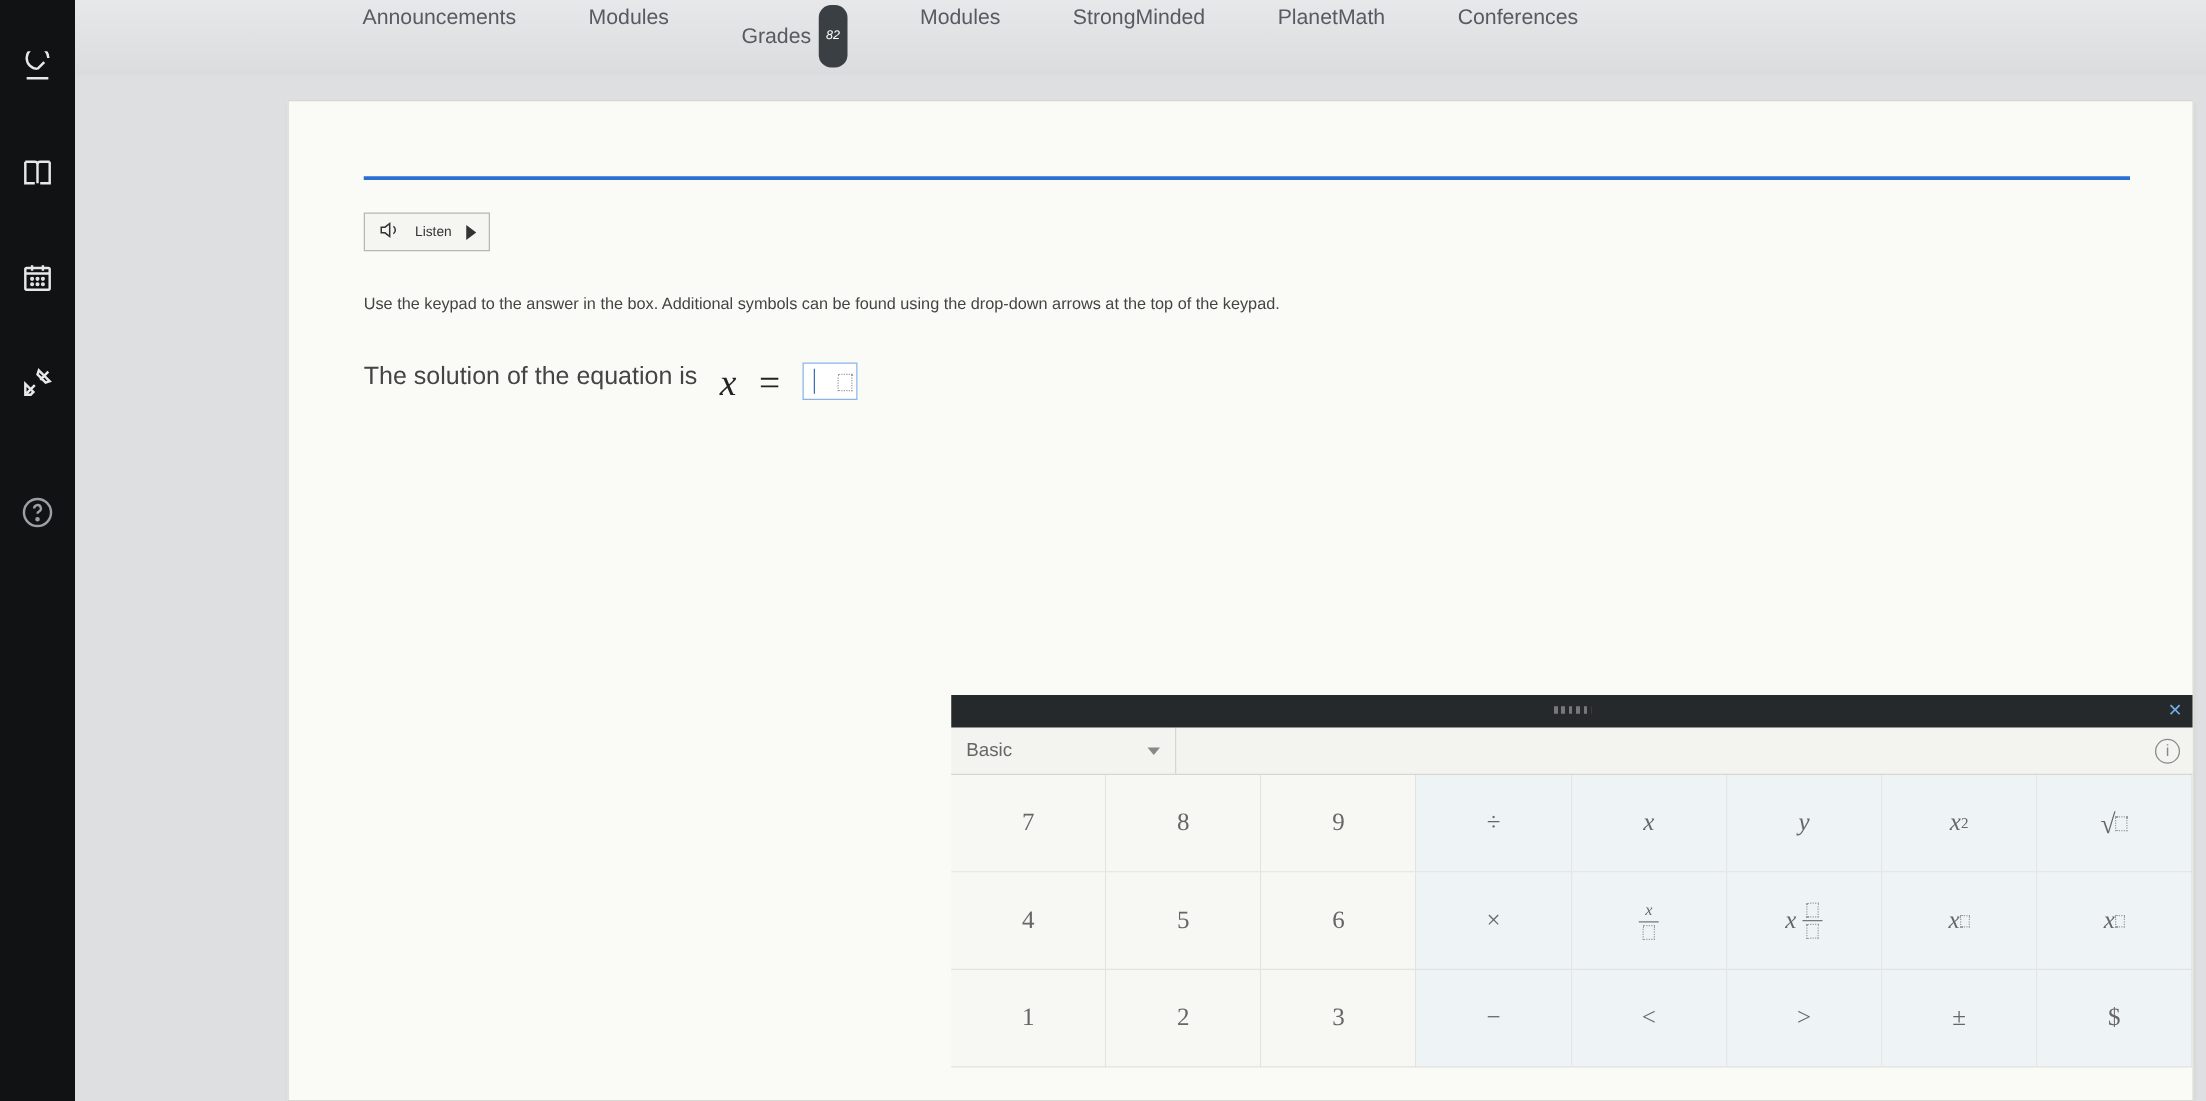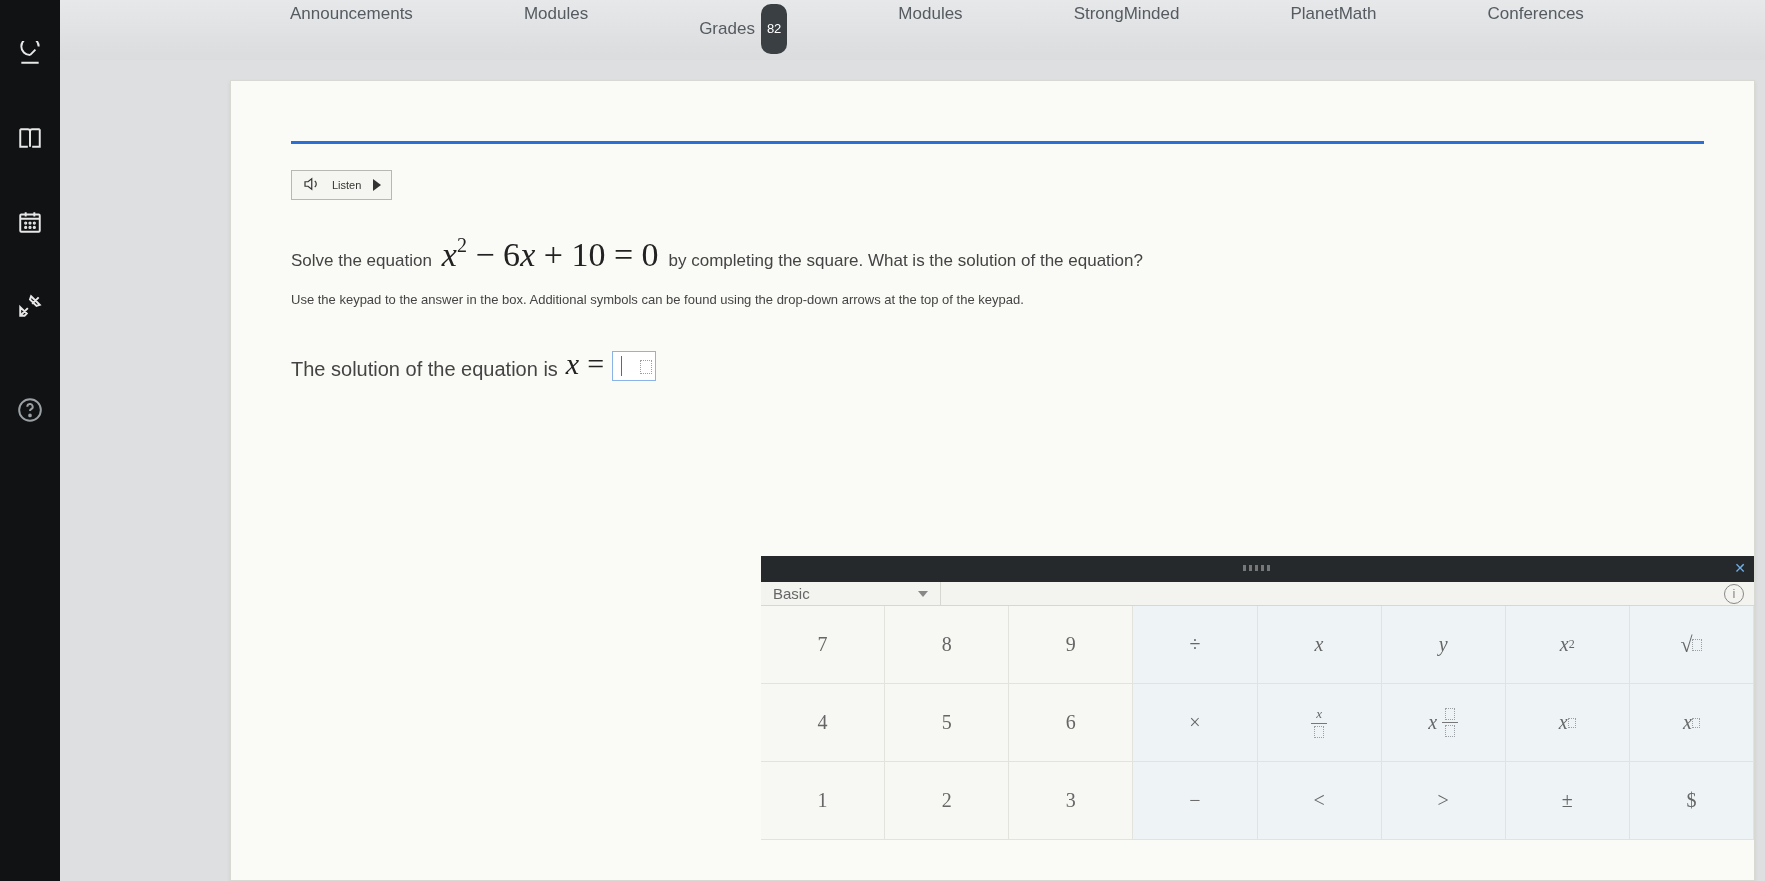--- a/index.html
+++ b/index.html
@@ -17,28 +17,28 @@
   .left-rail .rail-item { width: 28px; height: 28px; display:flex; align-items:center; justify-content:center; }
   .left-rail svg { width: 26px; height: 26px; stroke: #e8e8e8; fill: none; stroke-width: 1.8; }
   .rail-help { margin-top: 20px; }
   .rail-help svg { stroke: #9aa0a4; }
 
   
   .main-area { flex: 1; position: relative; }
   .top-nav {
     height: 60px;
     background: linear-gradient(#e7e8ea,#dbdcde);
-    display: flex; align-items: flex-start; gap: 111px;
+    display: flex; align-items: flex-start; gap: 58px;
     padding-left: 230px;
     font-size: 17px; color: #555b60;
   }
   .top-nav .nav-item { padding-top: 4px; display:flex; align-items:center; gap:6px; cursor:pointer; }
   .nav-badge {
-    background:#3a3f44; color:#fff; font-size:13px; border-radius:10px;
-    padding:18px 6px; line-height:14px;
+    background:#3a3f44; color:#fff; font-size:10px; border-radius:10px;
+    padding:18px 6px; line-height:14px;font-style:italic;
   }
 
   
   .card {
     position: absolute; left: 170px; top: 80px; right: 10px; bottom: 0;
     background: #fafaf6;
     border: 1px solid #d9d9d4;
     box-shadow: 0 2px 4px rgba(0,0,0,0.08);
     padding: 60px 50px 0 60px;
   }
@@ -51,21 +51,21 @@
     margin-bottom: 34px;
   }
   .listen-btn .tri { width:0;height:0;border-left:8px solid #333;border-top:6px solid transparent;border-bottom:6px solid transparent; }
   .listen-btn .spk svg{ width:18px;height:18px; stroke:#333; fill:none; stroke-width:1.6;}
 
   .q-line1 { font-size:17px; color:#444; display:flex; align-items:baseline; flex-wrap:wrap; gap:6px; margin-bottom:18px;}
   .q-line1 .math { font-family: 'Cambria Math','STIX',serif; font-size:34px; color:#222; padding:0 4px;}
   .q-line1 .math sup{ font-size:20px; vertical-align: 14px;}
   .q-line2 { font-size:13px; color:#444; margin-bottom:40px;}
 
-  .ans-line { font-size:20px; color:#444; display:flex; align-items:flex-end; gap:8px; margin-bottom:18px;}
+  .ans-line { font-size:20px; color:#444; display:flex; align-items:flex-start; gap:18px; margin-bottom:18px;}
   .ans-line .math { font-family:'Cambria Math','STIX',serif; font-size:30px; color:#222;}
   .ans-box {
     display:inline-block; min-width:44px; height:30px;
     border:1px solid #8ab4e8; background:#fff; position:relative;
   }
   .ans-box .cursor { position:absolute; left:8px; top:4px; width:1px; height:20px; background:#3a6fb0;}
   .ans-box::after{
     content:""; position:absolute; right:3px; top:8px; width:10px;height:12px;
     border:1px dotted #9aa0a4;
   }
@@ -76,21 +76,21 @@
   }
   .keypad-bar {
     height:26px; background:#26292c; position:relative;
   }
   .keypad-bar .grip {
     position:absolute; left:50%; top:9px; transform:translateX(-50%);
     width:30px; height:6px; background:repeating-linear-gradient(90deg,#777 0 3px,transparent 3px 6px);
   }
   .keypad-bar .close { position:absolute; right:8px; top:4px; color:#6fb0e8; font-size:14px; cursor:pointer;}
   .keypad-toolbar{
-    height:24px; background:#f3f3ef; border-bottom:1px solid #d7d7d2;
+    height:38px; background:#f3f3ef; border-bottom:1px solid #d7d7d2;
     display:flex; align-items:center; font-size:15px; color:#666;
   }
   .kp-dd { width:180px; height:100%; border-right:1px solid #d7d7d2; display:flex; align-items:center; justify-content:space-between; padding:0 12px; cursor:pointer;}
   .kp-dd .chev{ width:0;height:0;border-left:5px solid transparent;border-right:5px solid transparent;border-top:6px solid #888;}
   .kp-help { margin-left:auto; margin-right:10px; width:20px;height:20px;border:1.6px solid #888;border-radius:50%;display:flex;align-items:center;justify-content:center;font-size:13px;color:#888;cursor:pointer;}
   .keypad-grid{
     background:#f7f7f3;
   }
   .kp-row{ display:flex; height:78px;}
   .kp-cell{
@@ -180,25 +180,20 @@
     <div class="blue-rule"></div>
 
     <button class="listen-btn">
       <span class="spk"><svg viewBox="0 0 24 24">
             <path d="M4 9v6h4l5 4V5L8 9H4zM17 8a5 5 0 0 1 0 8"></path>
           </svg></span>
       <span>Listen</span>
       <span class="tri"></span>
     </button>
 
-    <div class="q-line1">
-      <span>Solve the equation</span>
-      <span class="math"><i>x</i><sup>2</sup> − 6<i>x</i> + 10 = 0</span>
-      <span>by completing the square. What is the solution of the equation?</span>
-    </div>
     <div class="q-line2">Use the keypad to the answer in the box. Additional symbols can be found using the drop-down arrows at the top of the keypad.</div>
 
     <div class="ans-line">
       <span>The solution of the equation is</span>
       <span class="math"><i>x</i></span>
       <span class="math">=</span>
       <span class="ans-box">
           <span class="cursor"></span>
         </span>
     </div>

